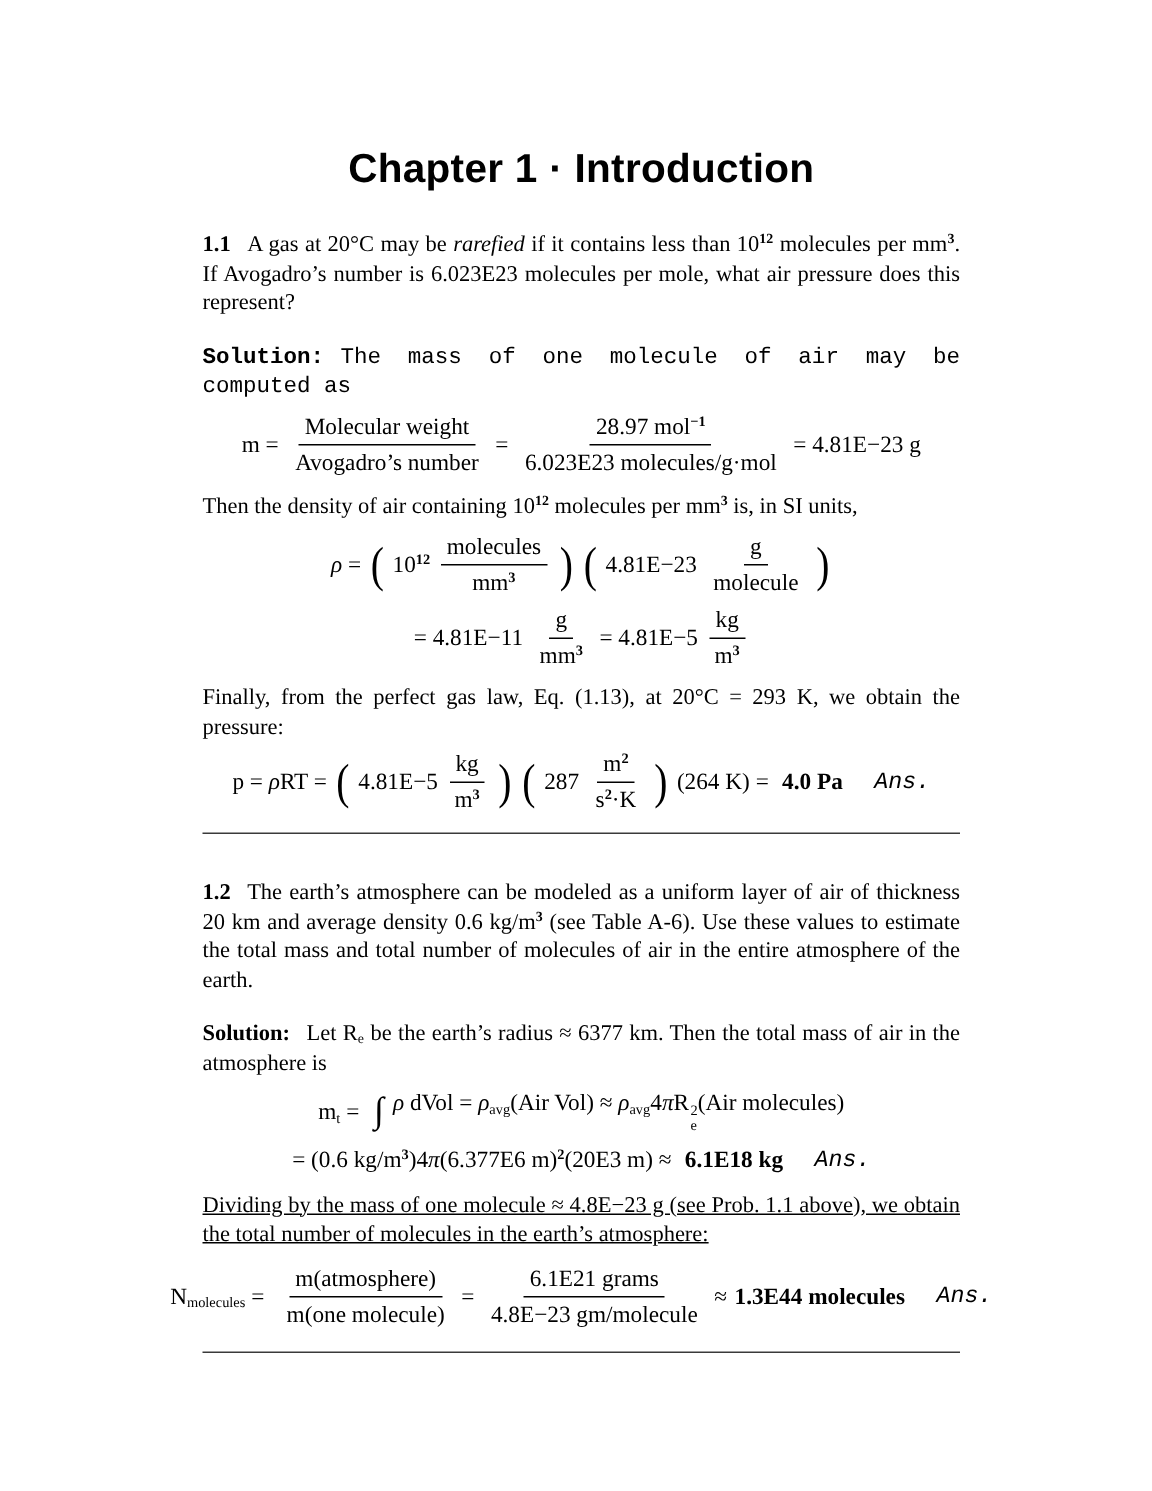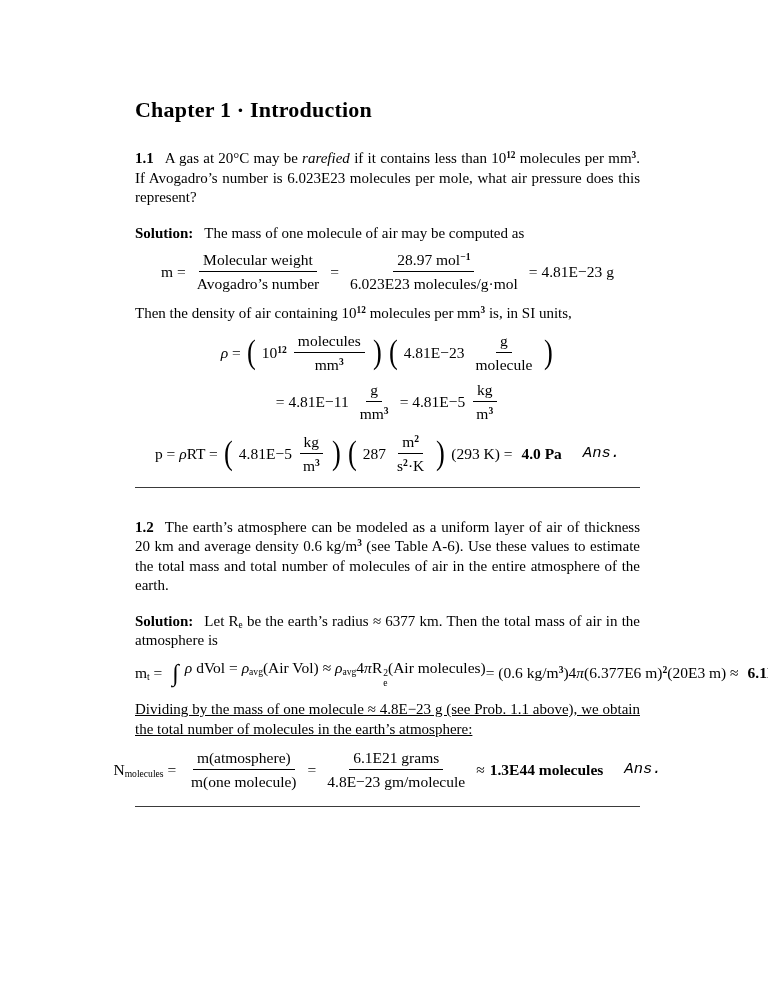--- a/index.html
+++ b/index.html
@@ -10,23 +10,24 @@
     color: #000;
     overflow: hidden;
   }
   .page {
     position: relative;
     width: 768px; height: 994px;
     background: #fff;
     padding: 97px 128px 0 135px;
   }
   .title {
-    font-family: Liberation Serif, serif;
+    font-family: Liberation Sans, sans-serif;
     font-weight: bold;
-    font-size: 22px;
+    font-size: 27px;
+    text-align: center;
     margin-bottom: 26px;
     letter-spacing: 0.2px;
   }
   .para {
     font-size: 15px;
     line-height: 19.5px;
     text-align: justify;
   }
   .probnum, .sol-label { font-weight: bold; margin-right: 11px; }
   i.em { }
@@ -78,30 +79,30 @@
     vertical-align: -0.35em;
     margin-left: 1px;
   }
   .rule {
     border: none;
     border-top: 1px solid #3a3a3a;
     height: 0;
     width: 100%;
   }
   .m-stmt1   { margin-bottom: 16px; }
-  .m-sol1    { margin-bottom: 7px; }
+  .m-sol1    { margin-bottom: 7px; font-family: Liberation Mono, monospace; }
   .m-eq1     { margin-bottom: 11px; }
   .m-mid1    { margin-bottom: 7px; }
   .m-eq2     { row-gap: 6px; display: flex; flex-direction: column; align-items: center; margin-bottom: 9px; }
   .m-mid2    { margin-bottom: 5px; }
   .m-eq3     { margin-bottom: 12px; }
   .m-rule1   { margin-bottom: 30px; }
   .m-stmt2   { margin-bottom: 16px; }
   .m-sol2    { margin-bottom: 7px; }
-  .m-eq4     { row-gap: 7px; display: flex; align-items: center; margin-bottom: 12px; }
+  .m-eq4     { row-gap: 7px; display: flex; flex-direction: column; align-items: center; margin-bottom: 12px; }
   .m-mid3    { margin-bottom: 9px; text-decoration: underline; }
   .m-eq5     { margin-bottom: 15px; }
 </style>
 </head>
 <body>
 
 <div class="page">
 
   <h1 class="title">Chapter 1 · Introduction</h1>
 
@@ -132,32 +133,33 @@
       <span class="paren">)</span>
     </div>
     <div class="eq">
       <span>= 4.81E−11</span>
       <span class="frac"><span class="num">g</span><span class="den"><span>mm</span><sup>3</sup></span></span>
       <span>= 4.81E−5</span>
       <span class="frac"><span class="num">kg</span><span class="den"><span>m</span><sup>3</sup></span></span>
     </div>
   </div>
 
+  <p class="para m-mid2">Finally, from the perfect gas law, Eq. (1.13), at 20°C = 293 K, we obtain the pressure:</p>
 
   <div class="eq m-eq3">
     <span><span>p = </span><i class="grk">ρ</i><span>RT =</span></span>
     <span class="paren">(</span>
     <span>4.81E−5</span>
     <span class="frac"><span class="num">kg</span><span class="den"><span>m</span><sup>3</sup></span></span>
     <span class="paren">)</span>
     <span class="paren">(</span>
     <span>287</span>
     <span class="frac"><span class="num"><span>m</span><sup>2</sup></span><span class="den"><span>s</span><sup>2</sup><span>·K</span></span></span>
     <span class="paren">)</span>
-    <span>(293 K) = </span>
+    <span>(264 K) = </span>
     <span class="answer">4.0 Pa</span>
     <span class="ans-label">Ans.</span>
   </div>
 
   <hr class="rule m-rule1">
 
   <p class="para m-stmt2"><b class="probnum">1.2</b><span>The earth’s atmosphere can be modeled as a uniform layer of air of thickness 20 km and average density 0.6 kg/m</span><sup>3</sup><span> (see Table A-6). Use these values to estimate the total mass and total number of molecules of air in the entire atmosphere of the earth.</span></p>
 
   <p class="para m-sol2"><b class="sol-label">Solution:</b><span>Let R</span><sub>e</sub><span> be the earth’s radius ≈ 6377 km. Then the total mass of air in the atmosphere is</span></p>
 

